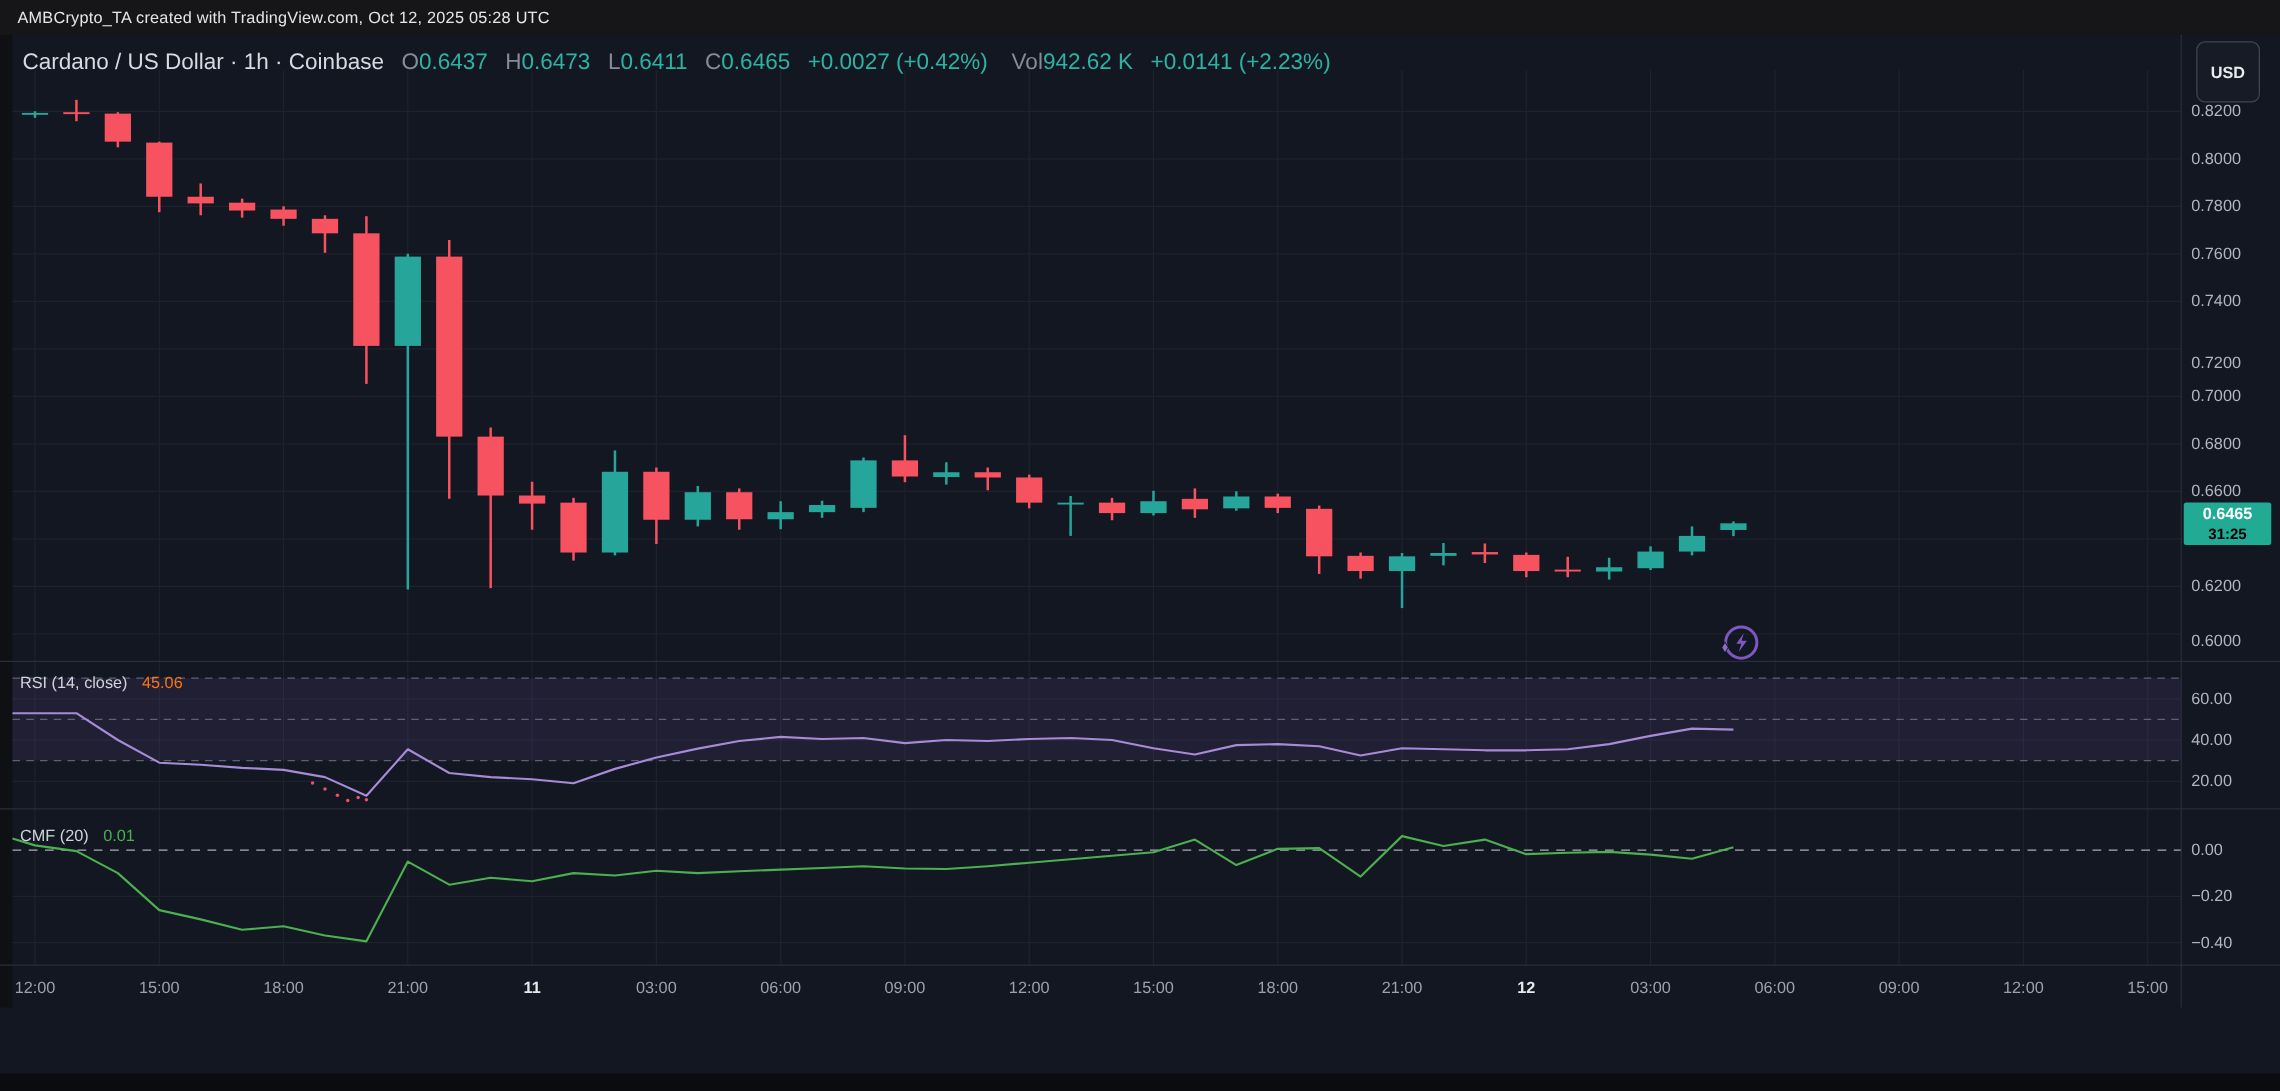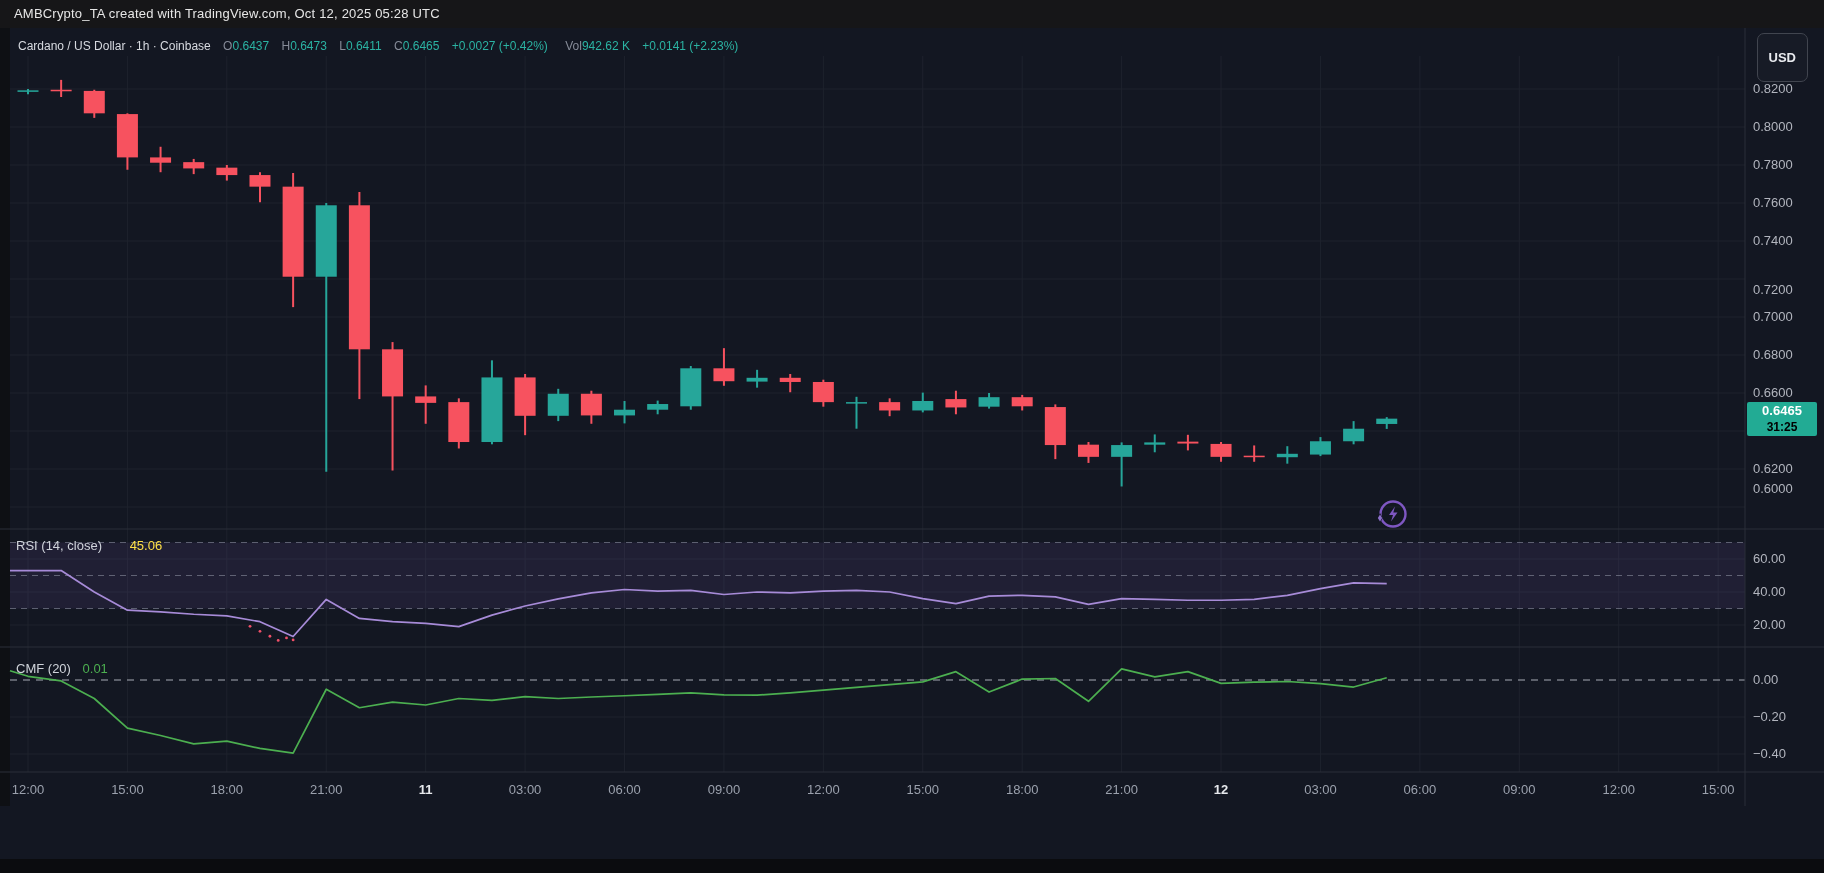--- a/index.html
+++ b/index.html
@@ -3,39 +3,39 @@
 <meta charset="utf-8">
 <style>
   html,body{margin:0;padding:0;background:#0b0c0f;}
   #app{position:relative;width:1824px;height:859px;background:#131722;overflow:hidden;
        font-family:"Liberation Sans",sans-serif;-webkit-font-smoothing:antialiased;}
   
   #topbar{position:absolute;left:0;top:0;width:1824px;height:28px;background:#161618;
           color:#e6e6e6;font-size:13px;line-height:28px;padding-left:14px;box-sizing:border-box;
           letter-spacing:.2px;}
   
-  #legend{position:absolute;left:18px;top:39px;font-size:12px;white-space:nowrap;z-index:5;}
+  #legend{position:absolute;left:18px;top:39px;font-size:18px;white-space:nowrap;z-index:5;}
   #legend .sym{color:#d7dae0;}
   #legend .k{color:#868b98;margin-left:9px;}
   #legend .v{color:#2bb3a3;}
   #legend .chg{color:#2bb3a3;margin-left:9px;}
   #legend .volk{color:#868b98;margin-left:14px;}
   
   #usdbtn{position:absolute;right:16px;top:33px;padding:16px 11px;border:1px solid #41454f;
           border-radius:7px;background:#171b26;color:#e8eaee;font-size:13px;font-weight:700;z-index:6;}
   
   #cv{position:absolute;left:0;top:0;z-index:1;}
   
   .ptick{position:absolute;left:1753px;font-size:13px;color:#b2b5be;z-index:2;}
   .ttick{position:absolute;top:782px;width:56px;text-align:center;font-size:13px;color:#9ba1ad;z-index:2;}
   .ttick.bold{color:#e6e8ec;font-weight:700;}
   
   .ind-title{position:absolute;left:16px;font-size:13px;z-index:5;white-space:nowrap;}
   .ind-title .nm{color:#cfd3da;}
-  .ind-title .val-rsi{color:#fde047;margin-left:24px;}
+  .ind-title .val-rsi{color:#f97316;margin-left:8px;}
   .ind-title .val-cmf{color:#4caf50;margin-left:8px;}
   
   #pricebox{position:absolute;left:1747px;top:402px;width:70px;height:34px;background:#22ab94;
             border-radius:2px;color:#ffffff;text-align:center;z-index:4;}
   #pricebox .p{font-size:13px;font-weight:700;line-height:18px;}
   #pricebox .cd{font-size:12px;line-height:14px;color:#000000;font-weight:bold;}
   
   #flashicon{position:absolute;left:1372px;top:496px;z-index:5;}
   
   #footer{position:absolute;left:0;top:806px;width:1824px;height:67px;background:#1a1c1f;z-index:5;}
@@ -249,21 +249,21 @@
       <div class="ptick" style="top:118.99999999999983px">0.8000</div>
       <div class="ptick" style="top:156.99999999999986px">0.7800</div>
       <div class="ptick" style="top:194.9999999999999px">0.7600</div>
       <div class="ptick" style="top:232.99999999999991px">0.7400</div>
       <div class="ptick" style="top:282px">0.7200</div>
       <div class="ptick" style="top:309px">0.7000</div>
       <div class="ptick" style="top:346.99999999999983px">0.6800</div>
       <div class="ptick" style="top:384.99999999999983px">0.6600</div>
       <div class="ptick" style="top:422.9999999999999px">0.6400</div>
       <div class="ptick" style="top:460.99999999999994px">0.6200</div>
-      <div class="ptick" style="top:481px">0.6000</div>
+      <div class="ptick" style="top:505px">0.6000</div>
       <div class="ptick" style="top:551px">60.00</div>
       <div class="ptick" style="top:584px">40.00</div>
       <div class="ptick" style="top:617px">20.00</div>
       <div class="ptick" style="top:672px">0.00</div>
       <div class="ptick" style="top:709px">−0.20</div>
       <div class="ptick" style="top:746px">−0.40</div>
       <div class="ttick" style="left:0px">12:00</div>
       <div class="ttick" style="left:99.42px">15:00</div>
       <div class="ttick" style="left:198.84px">18:00</div>
       <div class="ttick" style="left:298.26px">21:00</div>

